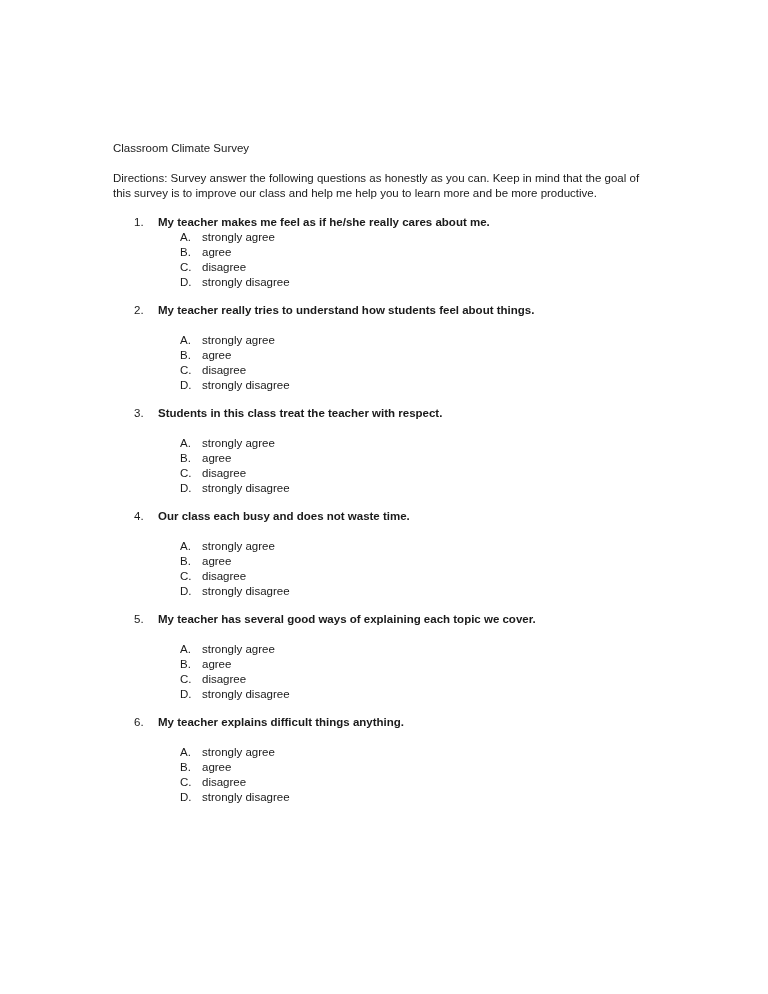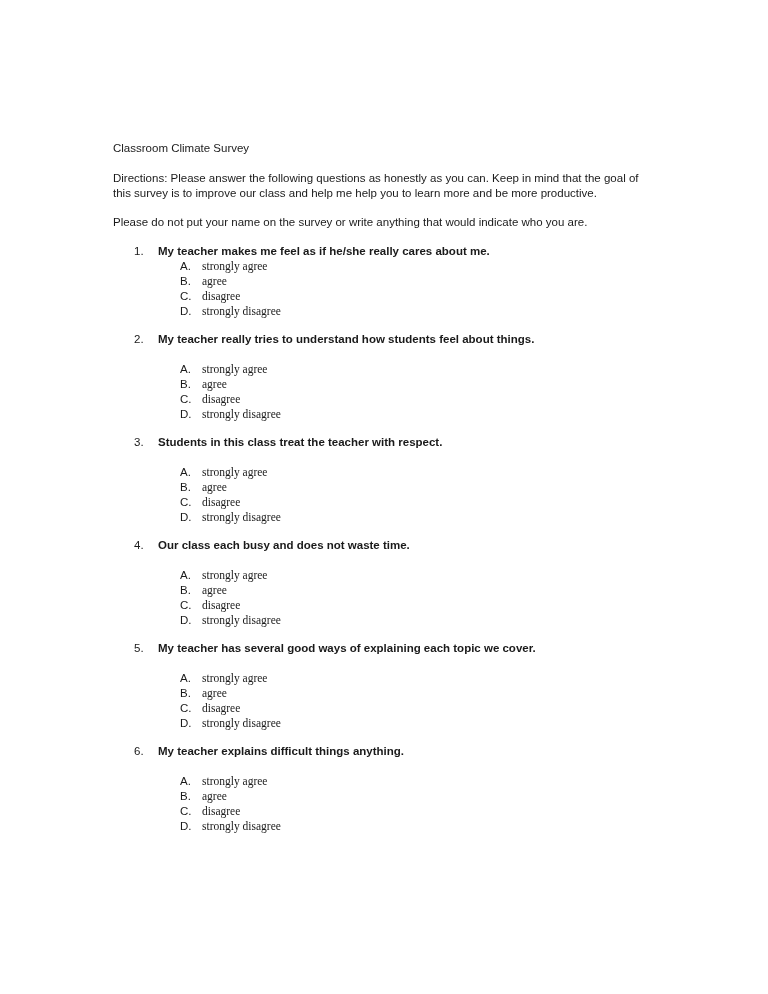--- a/index.html
+++ b/index.html
@@ -19,31 +19,30 @@
   .title { margin: 0 0 15px 0; }
   .para  { margin: 0 0 14px 0; max-width: 540px; }
   .question { margin: 0 0 13px 0; max-width: 540px; }
   .q-row { display: flex; margin-left: 21px; }
   .q-num { width: 24px; flex-shrink: 0; }
   .q-text { flex: 1; font-weight: bold; }
   .options { margin-top: 0; }
   .options.gap { margin-top: 15px; }
   .option { display: flex; margin-left: 67px; }
   .opt-letter { width: 22px; flex-shrink: 0; }
-  .opt-text { flex: 1; font-family: Liberation Serif, serif; }
+  .opt-text { flex: 1; }
 </style>
 </head>
 <body>
 
 <div class="page">
 
   <p class="title">Classroom Climate Survey</p>
 
-  <p class="para">Directions: Please answer the following questions as honestly as you can. Keep in mind that the goal of this survey is to improve our class and help me help you to learn more and be more productive.</p>
-  <p class="para">Please do not put your name on the survey or write anything that would indicate who you are.</p>
+  <p class="para">Directions: Survey answer the following questions as honestly as you can. Keep in mind that the goal of this survey is to improve our class and help me help you to learn more and be more productive.</p>
 
   <div class="question">
     <div class="q-row">
       <span class="q-num">1.</span>
       <span class="q-text">My teacher makes me feel as if he/she really cares about me.</span>
     </div>
     <div class="options">
       <div class="option">
         <span class="opt-letter">A.</span>
         <span class="opt-text">strongly agree</span>

